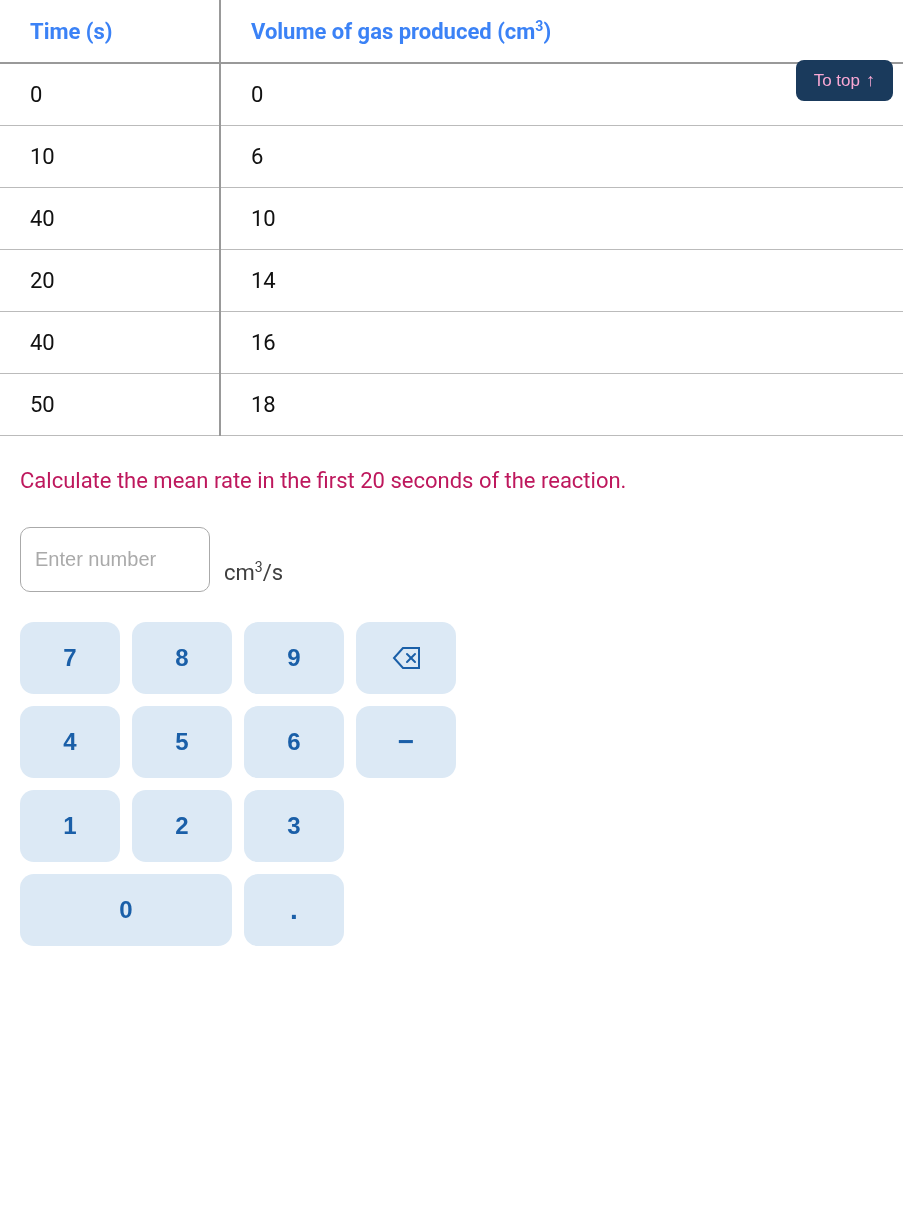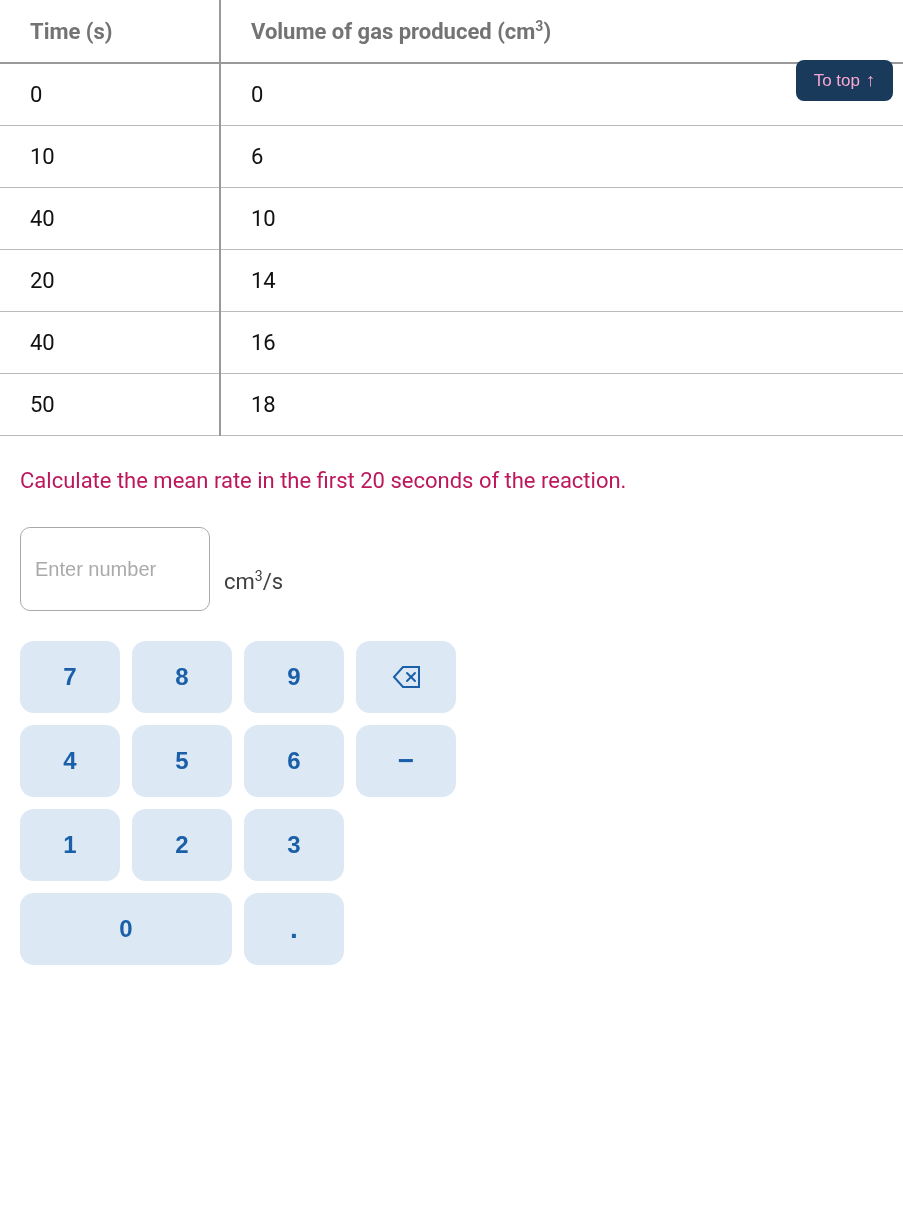--- a/index.html
+++ b/index.html
@@ -54,21 +54,21 @@
       font-size: 22px;
     }
 
     .data-table th {
       font-weight: 700;
       text-align: left;
       padding: 18px 30px 18px 30px;
       border-bottom: 2px solid #999;
       vertical-align: bottom;
       font-size: 22px;
-      color: #737373;
+      color: #3b82f6;
     }
 
     .data-table th:first-child {
       border-right: 2px solid #999;
       width: 220px;
     }
 
     .data-table th sup {
       font-size: 14px;
     }
@@ -95,21 +95,21 @@
     
     .answer-area {
       display: flex;
       align-items: center;
       gap: 14px;
       margin: 20px 20px 30px 20px;
     }
 
     .answer-input {
       width: 190px;
-      height: 84px;
+      height: 65px;
       border: 1.5px solid #aaa;
       border-radius: 10px;
       font-size: 20px;
       padding: 16px 14px;
       color: #8b5cf6;
       outline: none;
       background: #fff;
     }
 
     .answer-input::placeholder {

